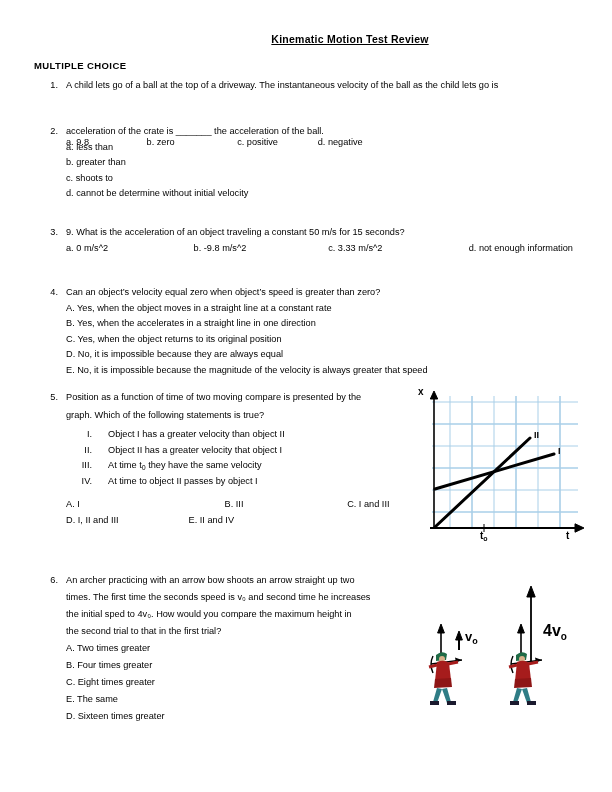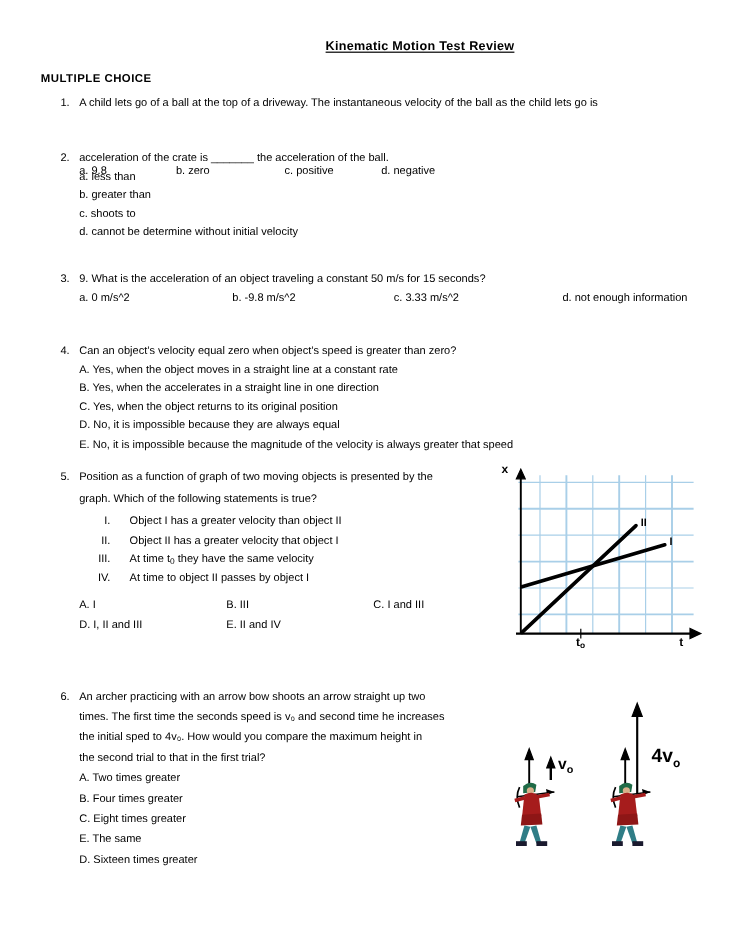--- a/index.html
+++ b/index.html
@@ -183,21 +183,21 @@
     <span class="q-stem">Can an object’s velocity equal zero when object’s speed is greater than zero?</span>
     <span class="opt">A. Yes, when the object moves in a straight line at a constant rate</span>
     <span class="opt">B. Yes, when the accelerates in a straight line in one direction</span>
     <span class="opt">C. Yes, when the object returns to its original position</span>
     <span class="opt">D. No, it is impossible because they are always equal</span>
     <span class="opt">E. No, it is impossible because the magnitude of the velocity is always greater that speed</span>
   </div>
 
   <div class="q" style="left:66px; top:388px; width:340px; line-height:18px;">
     <span class="q-num">5.</span>
-    <span class="q-stem">Position as a function of graph of two moving objects is presented by the</span>
+    <span class="q-stem">Position as a function of time of two moving compare is presented by the</span>
     <span class="q-stem">graph. Which of the following statements is true?</span>
 
     <div style="position:relative; height:64px; margin-top:1px;">
       <div class="roman-row">
         <span class="roman-lbl">I.</span>
         <span class="roman-txt">Object I has a greater velocity than object II</span>
       </div>
       <div class="roman-row">
         <span class="roman-lbl">II.</span>
         <span class="roman-txt">Object II has a greater velocity that object I</span>
@@ -207,21 +207,21 @@
         <span class="roman-txt"><span>At time t</span><sub>0</sub><span> they have the same velocity</span></span>
       </div>
       <div class="roman-row">
         <span class="roman-lbl">IV.</span>
         <span class="roman-txt">At time to object II passes by object I</span>
       </div>
     </div>
 
     <div class="opt-row" style="margin-top:8px; line-height:15.5px;">
       <span class="opt-col" style="width:120px;">A. I</span>
-      <span class="opt-col" style="width:120px;">B. III</span>
+      <span class="opt-col" style="width:120px;margin-left:36px;">B. III</span>
       <span class="opt-col">C. I and III</span>
     </div>
     <div class="opt-row" style="line-height:15.5px;">
       <span class="opt-col" style="width:120px;">D. I, II and III</span>
       <span class="opt-col">E. II and IV</span>
     </div>
   </div>
 
   <div class="graph-wrap">
     <svg width="176" height="162" viewBox="0 0 176 162">

